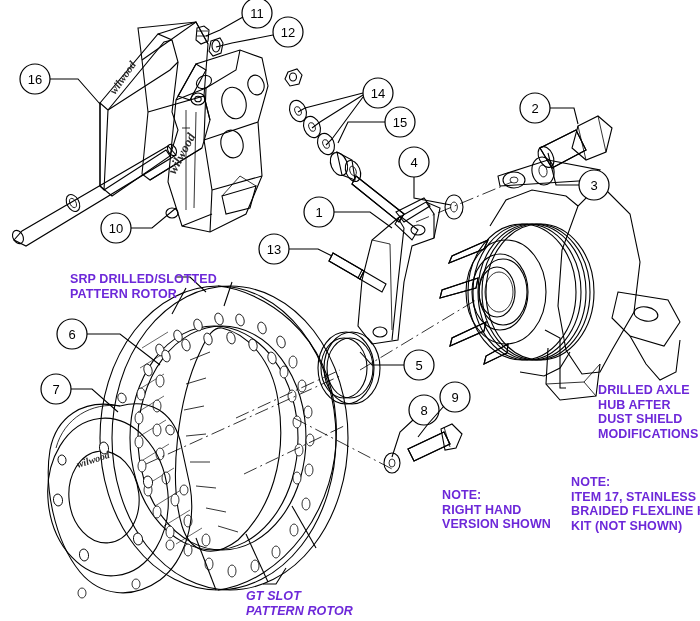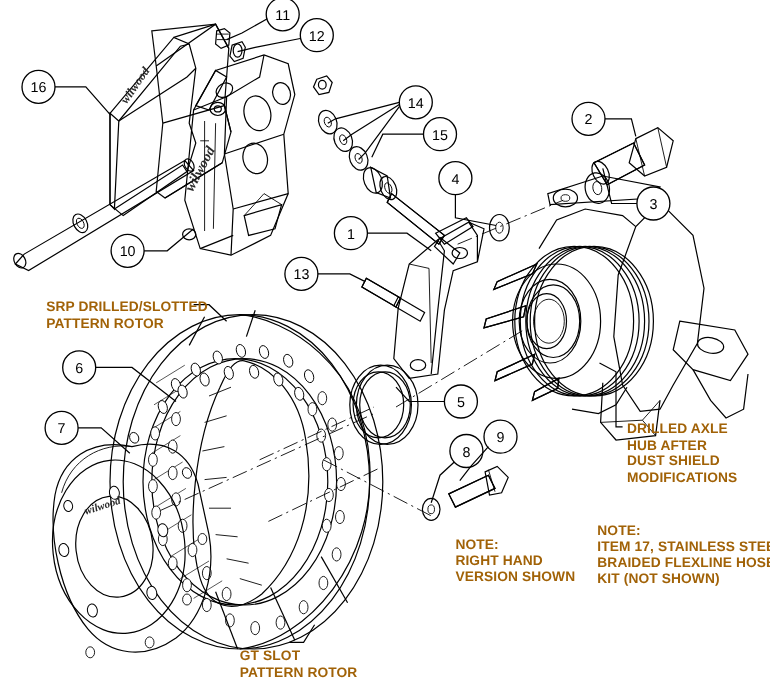--- a/index.html
+++ b/index.html
@@ -1,22 +1,22 @@
 <!DOCTYPE html>
 <html><head>
 <meta charset="utf-8">
 <style>
   html,body{margin:0;padding:0;background:#ffffff;}
   body{width:700px;height:621px;overflow:hidden;
        font-family:"Liberation Sans", sans-serif;}
   #stage{position:relative;width:700px;height:621px;background:#fff;}
   svg#diagram{position:absolute;left:0;top:0;width:700px;height:621px;}
   .txt{position:absolute;font-family:"Liberation Sans", sans-serif;
-       font-size:12.5px;font-weight:bold;color:#a16207;line-height:14.5px;
-       white-space:pre;letter-spacing:0.1px;}
+       font-size:12.5px;font-weight:bold;color:#6d28d9;line-height:14.5px;
+       white-space:pre;letter-spacing:0.1px;margin-left:28px;}
   .bubblenum{font-family:"Liberation Sans", sans-serif;font-size:13px;
        font-weight:normal;fill:#000;text-anchor:middle;dominant-baseline:central;}
   .ln{stroke:#000;stroke-width:1.1;fill:none;}
   .thin{stroke:#000;stroke-width:0.8;fill:none;}
   .hair{stroke:#000;stroke-width:0.6;fill:none;}
   .bub{fill:#fff;stroke:#000;stroke-width:1.2;}
   .dash{stroke:#000;stroke-width:0.8;fill:none;stroke-dasharray:14 4 2 4;}
 </style>
 </head>
 <body>
@@ -383,21 +383,21 @@
   <g id="brand-layer">
         <text x="115" y="95" transform="rotate(-55 115 95)" style="font-family:&quot;Liberation Serif&quot;,serif;font-style:italic;font-weight:bold;font-size:11px;fill:#2a2a2a;">wilwood</text>
         <text x="175" y="175" transform="rotate(-62 175 175)" style="font-family:&quot;Liberation Serif&quot;,serif;font-style:italic;font-weight:bold;font-size:13px;fill:#2a2a2a;">wilwood</text>
         <text x="78" y="468" transform="rotate(-18 78 468)" style="font-family:&quot;Liberation Serif&quot;,serif;font-style:italic;font-weight:bold;font-size:10px;fill:#2a2a2a;">wilwood</text>
       </g>
 </svg>
 
 <div id="text-layer">
       <div class="txt" style="left: 42px; top: 272px;">SRP DRILLED/SLOTTED
 PATTERN ROTOR</div>
-      <div class="txt" style="left: 218px; top: 589px;">GT SLOT
+      <div class="txt" style="left: 218px; top: 589px; font-style: italic;">GT SLOT
 PATTERN ROTOR</div>
       <div class="txt" style="left: 570px; top: 383px;">DRILLED AXLE
 HUB AFTER
 DUST SHIELD
 MODIFICATIONS</div>
       <div class="txt" style="left: 414px; top: 488px;">NOTE:
 RIGHT HAND
 VERSION SHOWN</div>
       <div class="txt" style="left: 543px; top: 475px;">NOTE:
 ITEM 17, STAINLESS STEEL

